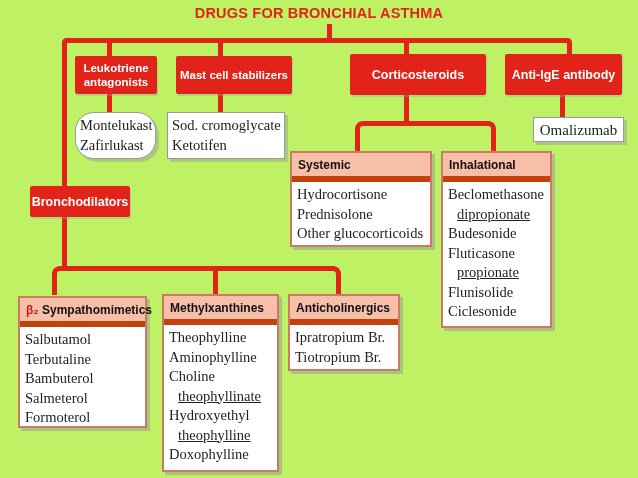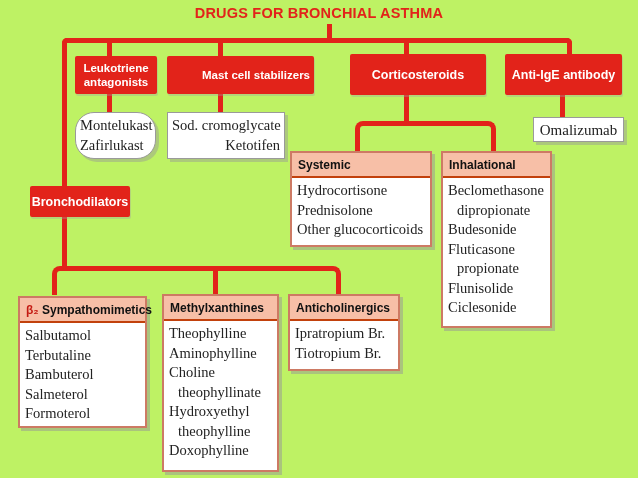--- a/index.html
+++ b/index.html
@@ -28,30 +28,30 @@
     position:absolute; background:#ffffff; border:1px solid #9a9a9a;
     box-shadow:3px 3px 0 rgba(150,150,150,.45); box-sizing:border-box;
     padding:3px 4px;
   }
   
   .salmonbox {
     position:absolute; background:#ffffff; border:2px solid #cd7a64;
     box-shadow:3px 3px 0 rgba(150,150,150,.5); box-sizing:border-box;
   }
   .salmonhead {
-    background:#f7bfa7; border-bottom:2px solid #c2410c; color:#111111;
+    background:#f7bfa7; border-bottom:6px solid #c2410c; color:#111111;
     font-weight:bold; font-size:12px; padding:5px 6px 4px 6px; white-space:nowrap;
   }
   .beta { color:#c41a12; }
   .listbody { padding:3px 4px 2px 5px; }
   .drug {
     font-family:"Liberation Serif", serif; color:#222222;
     font-size:14.5px; line-height:19.5px; white-space:pre;
   }
-  .indent { padding-left:9px; }
+  .indent { padding-left:9px;text-decoration:underline; }
   .single { font-family:"Liberation Serif", serif; color:#222222;
     font-size:15px; text-align:center; line-height:18px; }
 </style>
 </head>
 <body>
 
 <div class="canvas">
 
   <div class="title">DRUGS FOR BRONCHIAL ASTHMA</div>
 
@@ -64,30 +64,30 @@
   <div class="vline" style="left:107px; top:92px; height:21px;"></div>
   <div class="vline" style="left:218px; top:92px; height:21px;"></div>
   <div class="vline" style="left:560px; top:94px; height:24px;"></div>
   <div class="vline" style="left:404px; top:94px; height:29px;"></div>
   <div class="ubus" style="left:355px; top:121px; width:141px; height:31px; border-radius:8px 8px 0 0;"></div>
   <div class="vline" style="left:62px; top:216px; height:51px;"></div>
   <div class="ubus" style="left:52px; top:266px; width:289px; height:29px; border-radius:8px 8px 0 0;"></div>
   <div class="vline" style="left:213px; top:270px; height:25px;"></div>
 
   <div class="redbox" style="left:75px; top:56px; width:78px; height:38px; padding:0 2px;">Leukotriene antagonists</div>
-  <div class="redbox" style="left:167px; top:56px; width:116px; height:38px;padding-left:31px;">Mast cell stabilizers</div>
+  <div class="redbox" style="left:176px; top:56px; width:116px; height:38px;">Mast cell stabilizers</div>
   <div class="redbox" style="left:350px; top:54px; width:136px; height:41px; font-size:12.5px;">Corticosteroids</div>
   <div class="redbox" style="left:505px; top:54px; width:117px; height:41px; font-size:12.5px;">Anti-IgE antibody</div>
   <div class="redbox" style="left:30px; top:186px; width:100px; height:31px; font-size:12.5px;">Bronchodilators</div>
 
   <div class="whitebox" style="left:75px; top:112px; width:81px; height:47px;border-radius:19px;">
       <div class="drug">Montelukast</div>
       <div class="drug">Zafirlukast</div>
     </div>
-  <div class="whitebox" style="left:167px; top:112px; width:118px; height:47px;text-align:right;">
+  <div class="whitebox" style="left:167px; top:112px; width:118px; height:47px;">
       <div class="drug">Sod. cromoglycate</div>
       <div class="drug">Ketotifen</div>
     </div>
   <div class="whitebox single" style="left:533px; top:117px; width:91px; height:25px;">Omalizumab</div>
 
   <div class="salmonbox" style="left:290px; top:151px; width:142px; height:96px;">
     <div class="salmonhead">Systemic</div>
     <div class="listbody">
         <div class="drug">Hydrocortisone</div>
         <div class="drug">Prednisolone</div>

